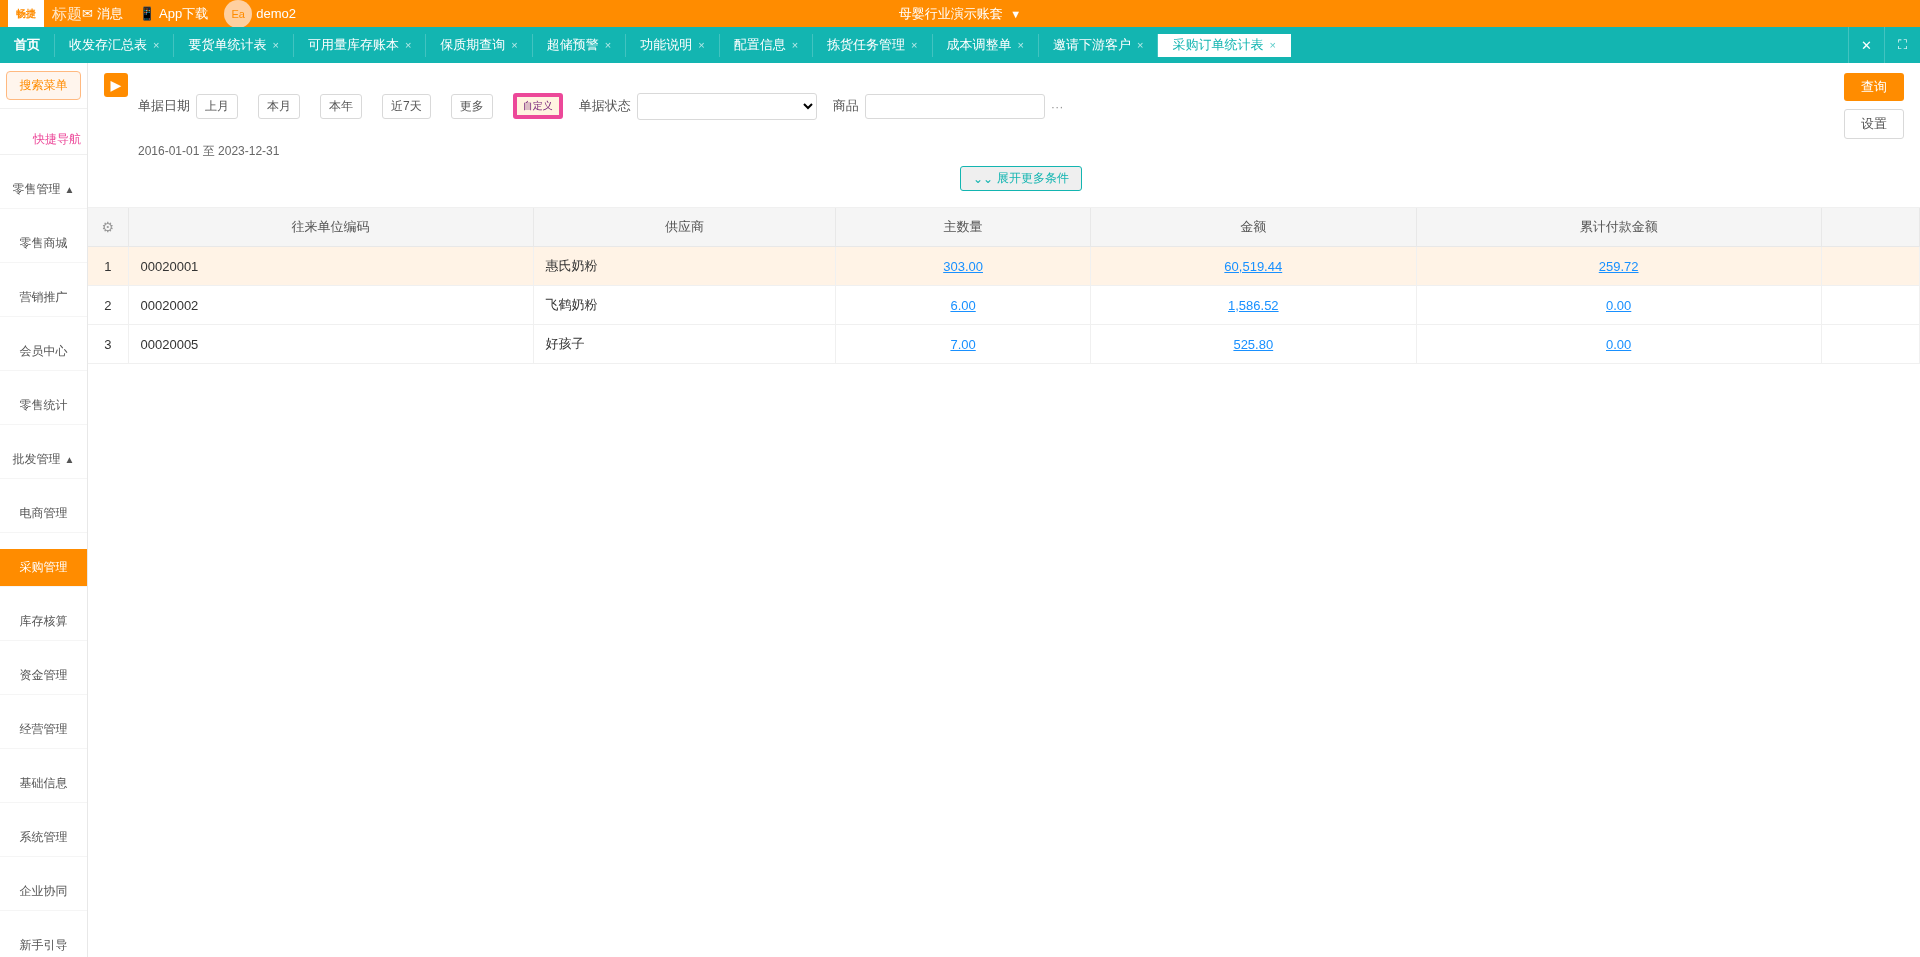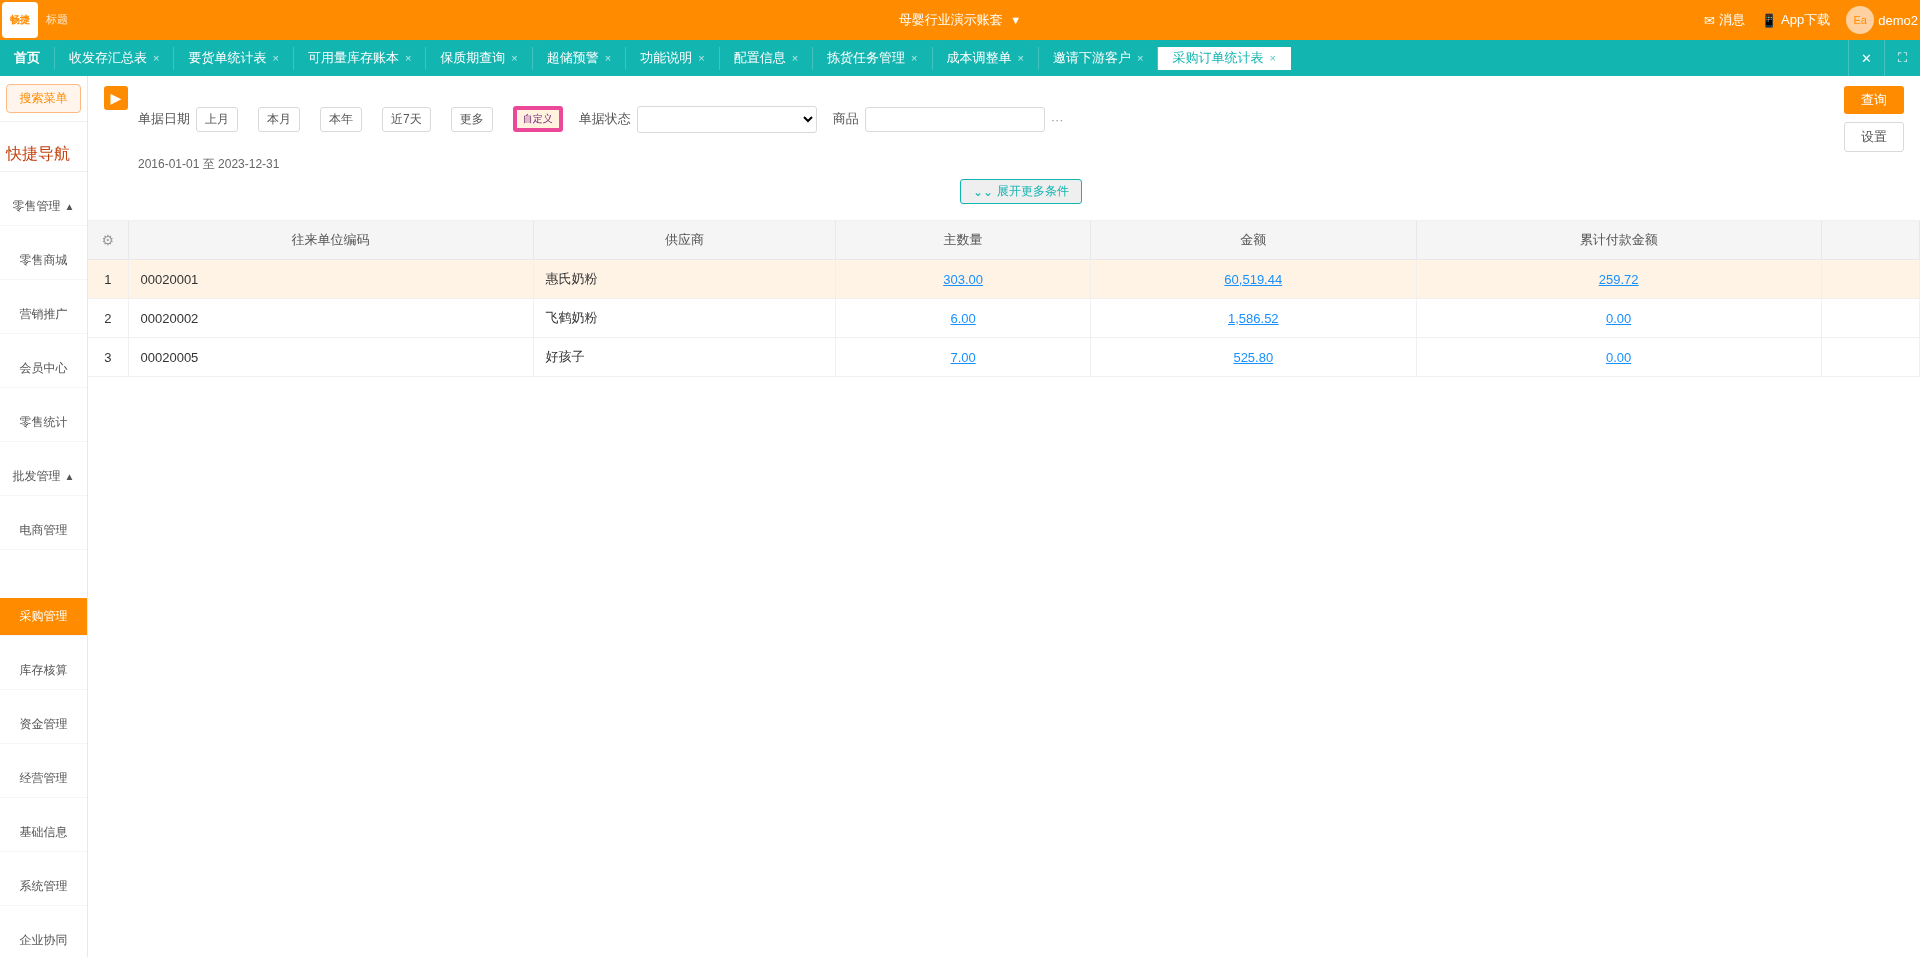--- a/index.html
+++ b/index.html
@@ -1,19 +1,19 @@
 <!DOCTYPE html>
 <html><head>
   <meta charset="utf-8">
   <style>
     * { box-sizing: border-box; margin: 0; padding: 0; }
     body { font-family: "Microsoft YaHei", "PingFang SC", Arial, sans-serif; font-size: 13px; background: #f5f5f5; display: flex; flex-direction: column; height: 957px; overflow: hidden; }
 
     
-    .topbar { height: 40px; background: #ff8c00; display: flex; align-items: center; justify-content: space-between; padding: 0 2px; }
+    .topbar { height: 27px; background: #ff8c00; display: flex; align-items: center; padding: 0 8px; }
     .topbar-left { display: flex; align-items: center; gap: 8px; }
     .topbar-logo { width: 36px; height: 36px; background: #fff; border-radius: 4px; display: flex; align-items: center; justify-content: center; }
     .topbar-logo span { color: #ff8c00; font-size: 10px; font-weight: bold; }
     .topbar-right { display: flex; align-items: center; gap: 16px; color: #fff; font-size: 13px; }
     .topbar-right .item { display: flex; align-items: center; gap: 4px; cursor: pointer; }
     .avatar { width: 28px; height: 28px; border-radius: 50%; background: #ffd0a0; display: flex; align-items: center; justify-content: center; color: #ff8c00; font-size: 11px; }
 
     
     .nav-tabs { height: 36px; background: #13b5b1; display: flex; align-items: center; padding: 0 0; overflow-x: auto; }
     .nav-tabs::-webkit-scrollbar { display: none; }
@@ -26,23 +26,23 @@
     .nav-tabs-end .icon-btn { width: 36px; height: 36px; display: flex; align-items: center; justify-content: center; color: #fff; cursor: pointer; border-left: 1px solid rgba(255,255,255,0.2); }
 
     
     .main-layout { display: flex; flex: 1; overflow: hidden; }
 
     
     .sidebar { width: 88px; background: #fff; border-right: 1px solid #e8e8e8; display: flex; flex-direction: column; overflow-y: auto; gap: 16px; }
     .sidebar::-webkit-scrollbar { width: 0; }
     .sidebar-search { padding: 8px 6px; border-bottom: 1px solid #f0f0f0; }
     .sidebar-search-btn { width: 100%; background: #fff5ed; border: 1px solid #ffb980; border-radius: 4px; padding: 5px 4px; text-align: center; color: #ff8c00; font-size: 12px; cursor: pointer; }
-    .sidebar-nav-btn { padding: 6px; text-align: left; color: #c2410c; font-size: 16px; cursor: pointer; border-bottom: 1px solid #f0f0f0; }
+    .sidebar-nav-btn { padding: 6px; text-align: right; color: #ec4899; font-size: 12px; cursor: pointer; border-bottom: 1px solid #f0f0f0; }
     .sidebar-item { padding: 10px 0; text-align: center; color: #555; font-size: 12px; cursor: pointer; border-bottom: 1px solid #f5f5f5; display: flex; flex-direction: column; align-items: center; gap: 2px; }
-    .sidebar-item.active { background: #ff8c00; color: #fff; margin-top: 32px; }
+    .sidebar-item.active { background: #ff8c00; color: #fff; }
     .sidebar-item.has-arrow { flex-direction: row; justify-content: center; }
     .sidebar-item .arrow { font-size: 10px; margin-left: 2px; }
 
     
     .content { flex: 1; overflow: auto; background: #f5f5f5; padding: 0; }
     .content-inner { background: #fff; margin: 0; min-height: 100%; }
 
     
     .page-header { padding: 12px 16px 8px; display: flex; align-items: center; justify-content: space-between; border-bottom: 1px solid #f0f0f0; }
     .page-title { font-size: 16px; font-weight: bold; color: #333; }
@@ -89,21 +89,21 @@
   </style>
 </head>
 <body>
 
 <div class="topbar">
   <div class="topbar-left">
     <div class="topbar-logo">
       <span>畅捷</span>
     </div>
     <div style="display:flex;flex-direction:column;line-height:1.2">
-      <span style="color:#fff;font-size:11px;opacity:0.8">标题</span>
+      <span style="color:#fff;font-size:15px;opacity:0.8">标题</span>
     </div>
   </div>
   <div style="position:absolute;left:50%;transform:translateX(-50%);color:#fff;font-size:13px">
     <span>母婴行业演示账套</span>
     <span style="margin-left:4px;font-size:11px">▼</span>
   </div>
   <div class="topbar-right">
     <div class="item">
       <span>✉</span>
       <span>消息</span>

